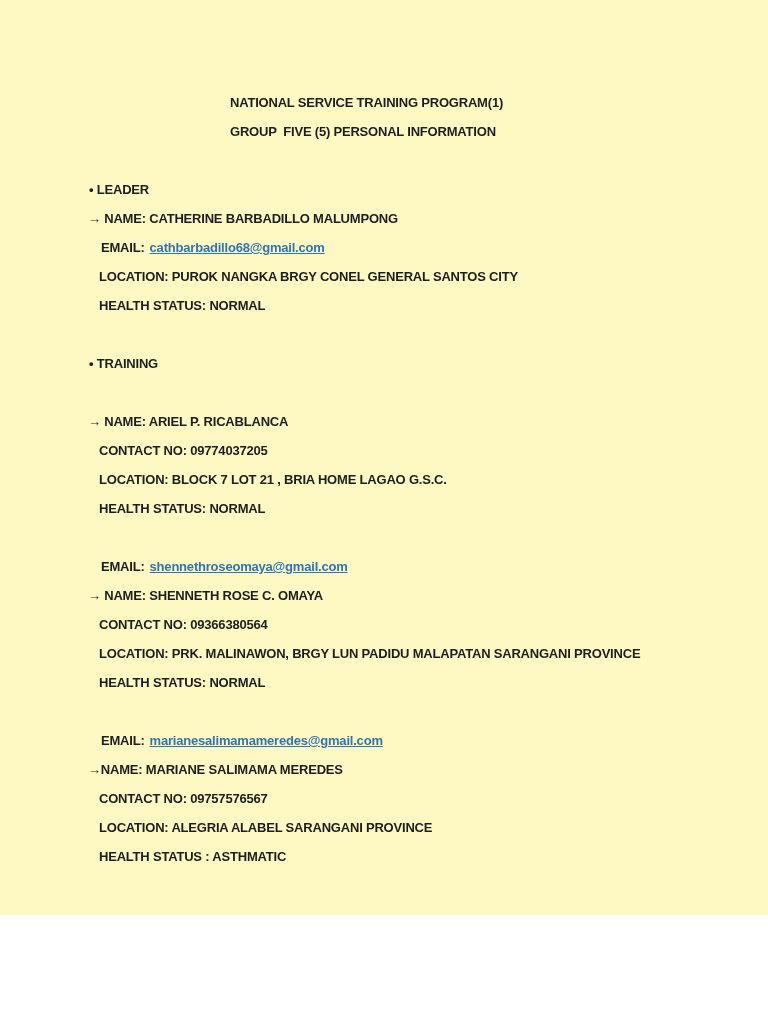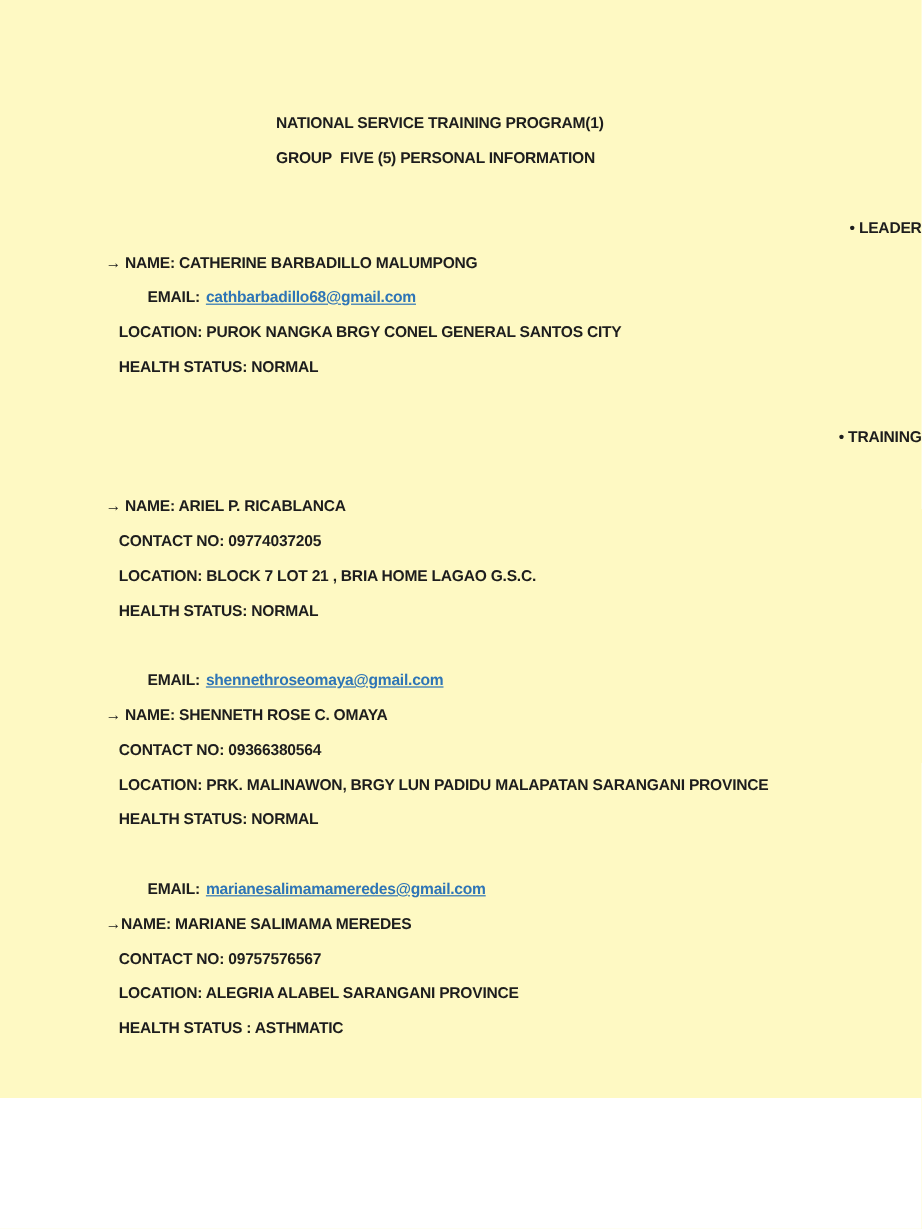--- a/index.html
+++ b/index.html
@@ -24,23 +24,23 @@
     font-weight: 700;
     font-size: 13px;
     letter-spacing: -0.2px;
     color: #1d1d1d;
   }
   .doc-line {
     line-height: 29px;
     white-space: pre;
   }
   .line-title  { padding-left: 230px; }
-  .line-bullet { padding-left: 89px; text-align: right; }
+  .line-bullet { padding-left: 89px; }
   .line-name   { padding-left: 88px; }
-  .line-email  { padding-left: 101px; margin-left: 22px; }
+  .line-email  { padding-left: 101px; }
   .line-detail { padding-left: 99px; }
 
   .gap-1 { margin-top: 29px; }
 
   .email-link {
     color: #2E75B6;
     text-decoration: underline;
     font-weight: 700;
     cursor: pointer;
   }

